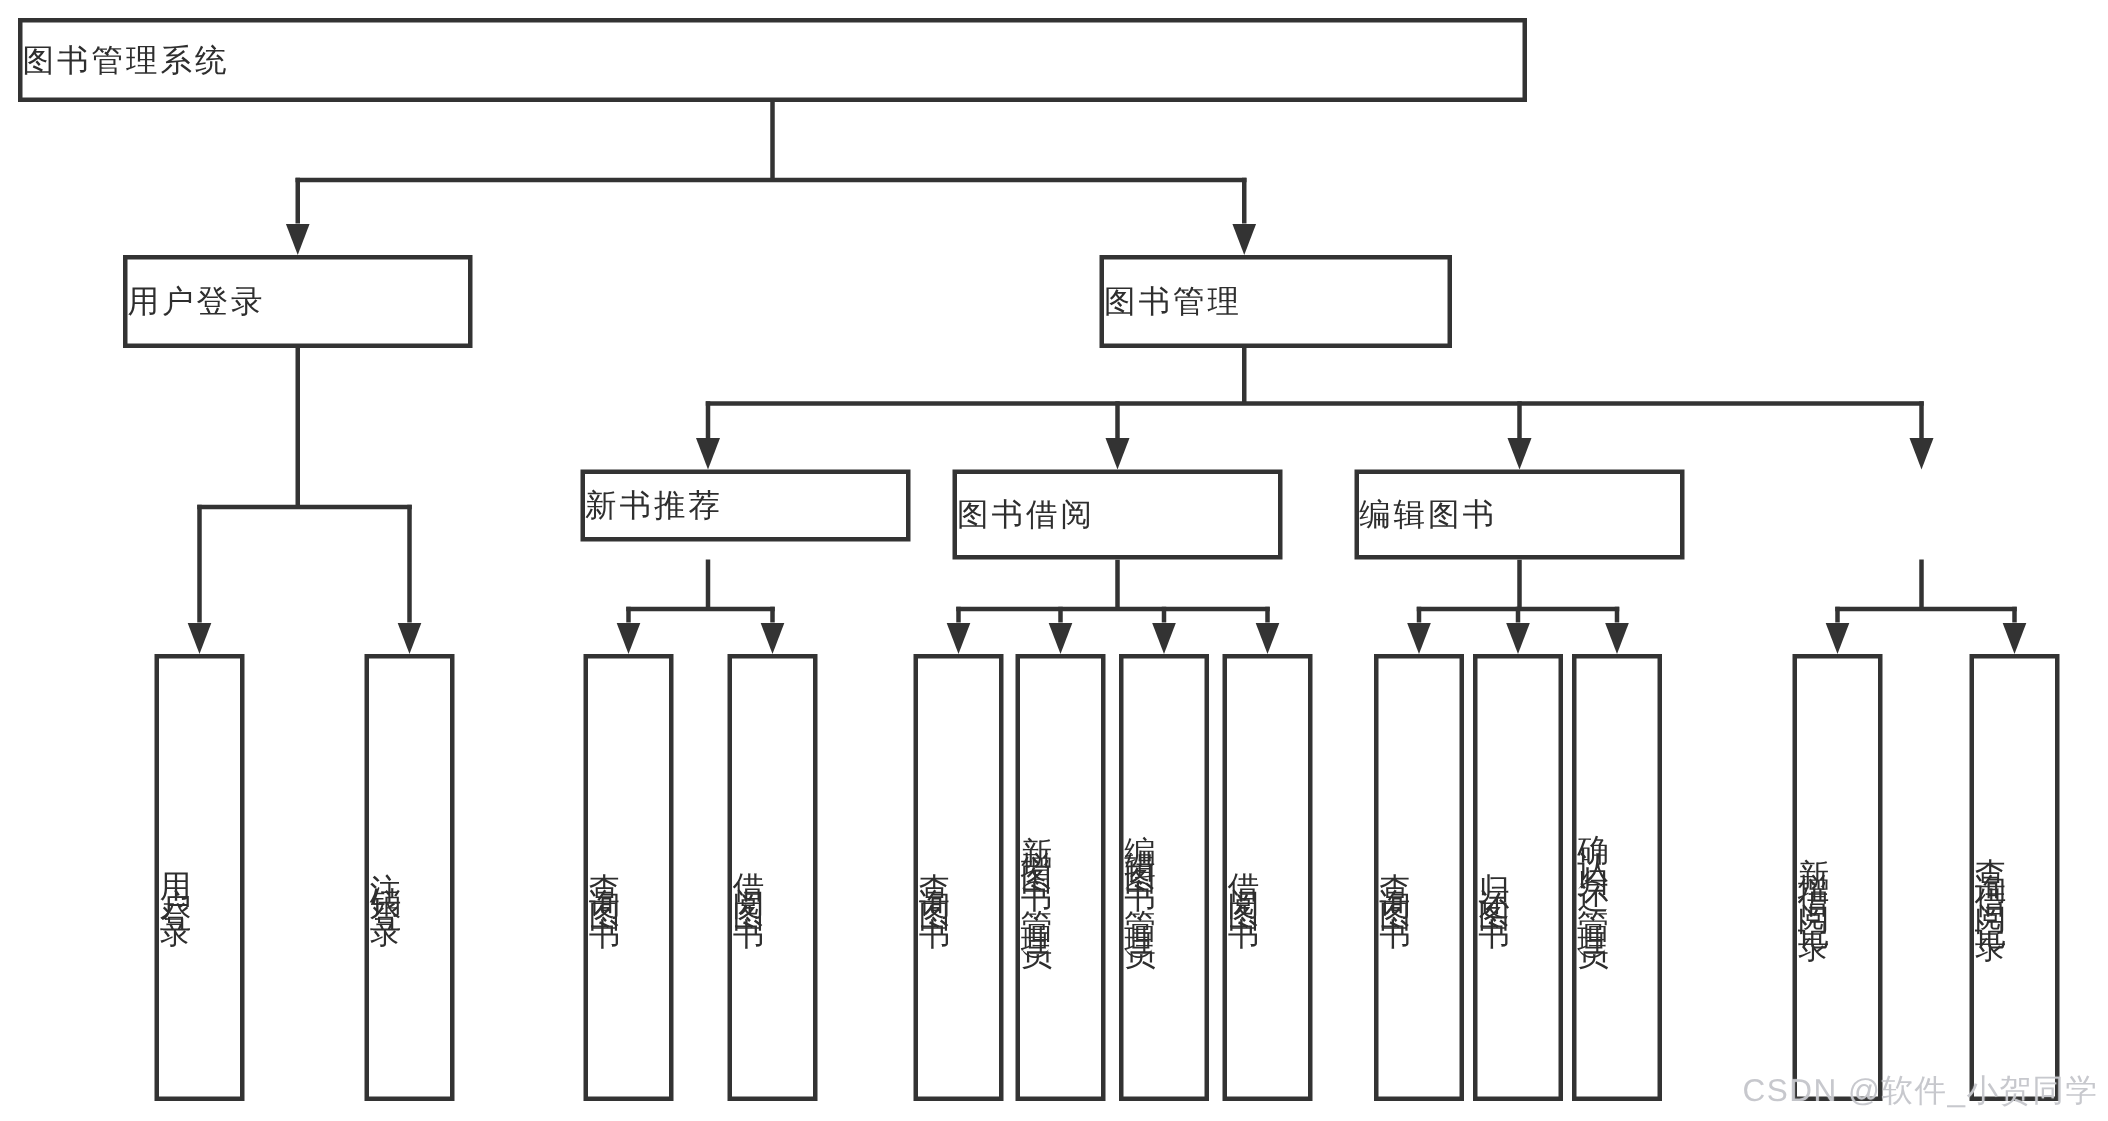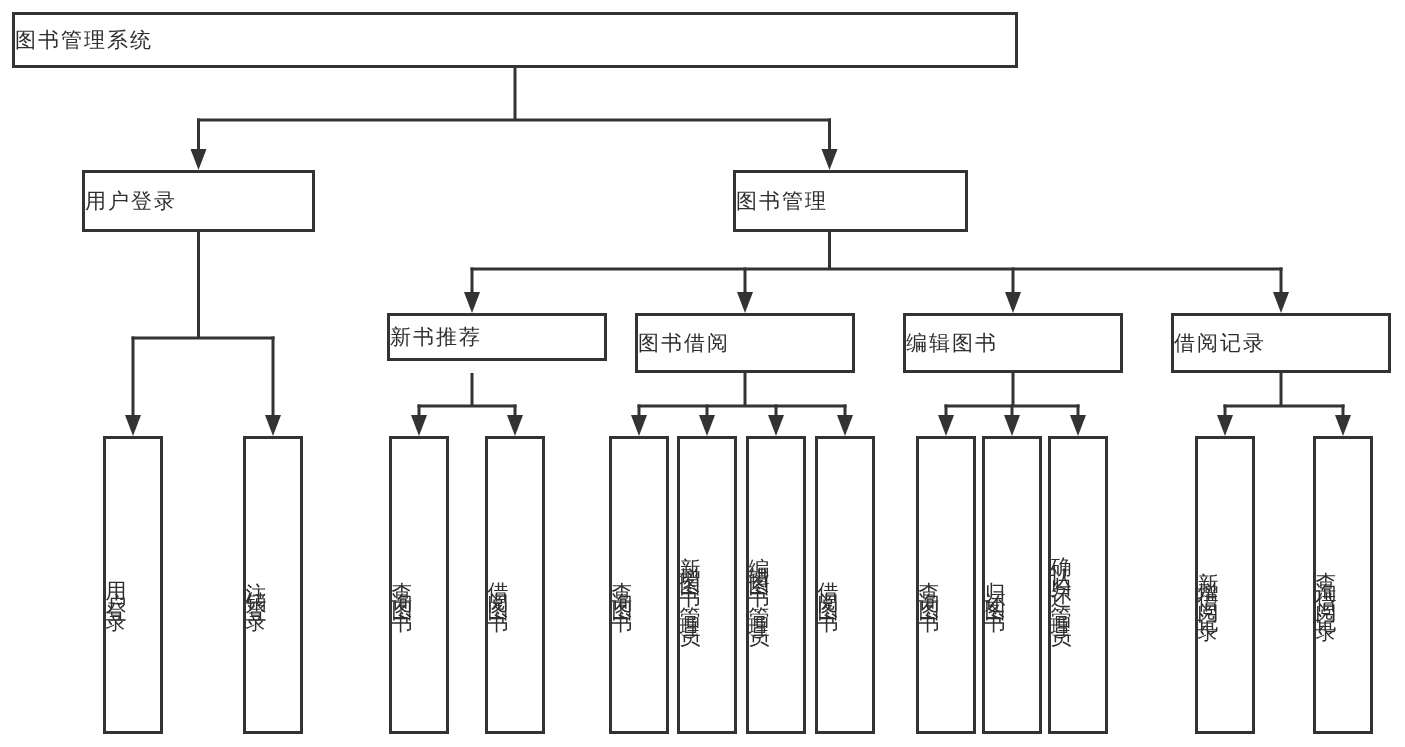--- a/index.html
+++ b/index.html
@@ -124,23 +124,20 @@
 
   <div class="node hbox" style="left:363px; top:313px; width:220px; height:48px;margin-left:24px;">
     <span>新书推荐</span>
   </div>
   <div class="node hbox" style="left:635px; top:313px; width:220px; height:60px;font-family:Liberation Mono, monospace;">
     <span>图书借阅</span>
   </div>
   <div class="node hbox" style="left:903px; top:313px; width:220px; height:60px;">
     <span>编辑图书</span>
   </div>
-  <div class="node hbox" style="left:1171px; top:313px; width:220px; height:60px;">
-    <span>借阅记录</span>
-  </div>
 
   <div class="node vbox" style="left:103px; top:436px; width:60px; height:298px;">
     <span>用户登录</span>
   </div>
   <div class="node vbox" style="left:243px; top:436px; width:60px; height:298px;">
     <span>注销登录</span>
   </div>
 
   <div class="node vbox" style="left:389px; top:436px; width:60px; height:298px;">
     <span>查询图书</span>
@@ -172,14 +169,15 @@
     <span>确认归还（管理员）</span>
   </div>
 
   <div class="node vbox" style="left:1195px; top:436px; width:60px; height:298px;">
     <span>新增借阅记录</span>
   </div>
   <div class="node vbox" style="left:1313px; top:436px; width:60px; height:298px;">
     <span>查询借阅记录</span>
   </div>
 
+  <div class="watermark">CSDN @软件_小贺同学</div>
 
 </div>
 
 </body></html>

